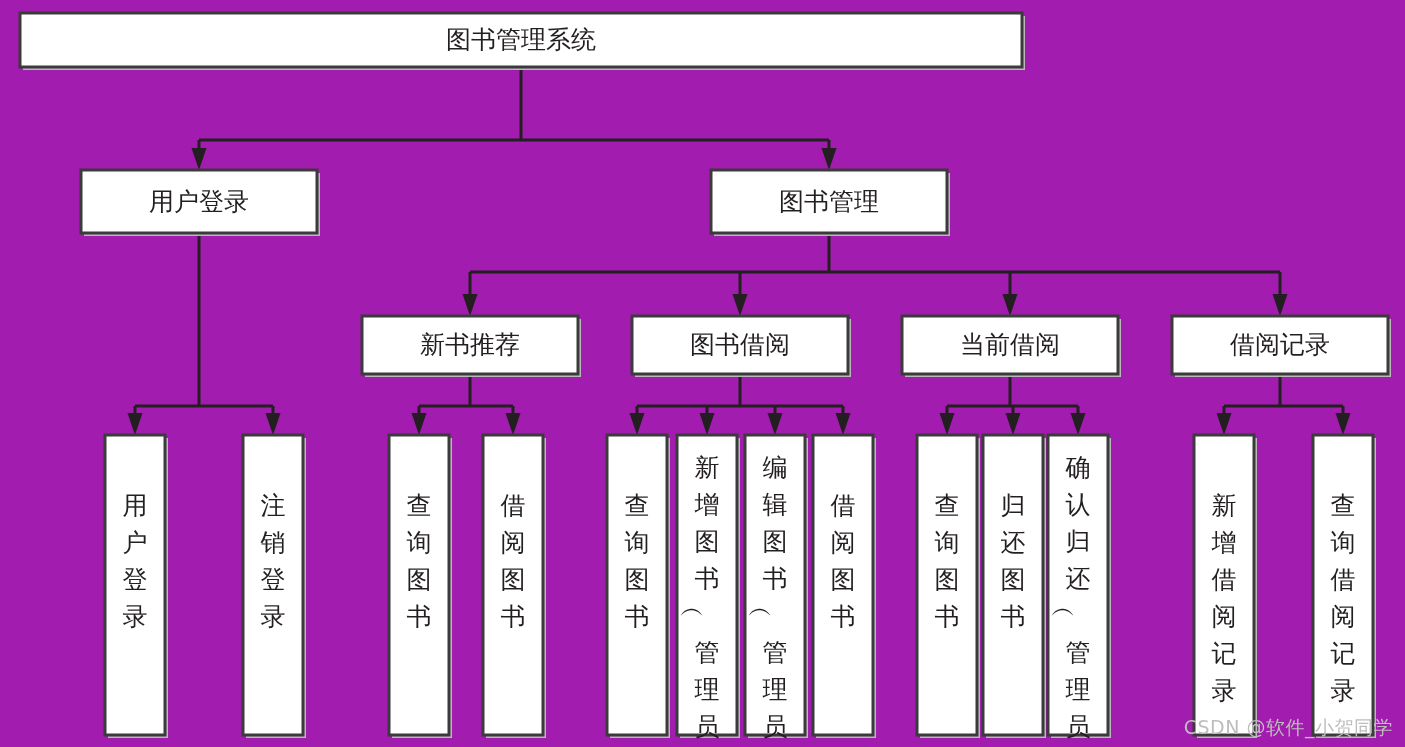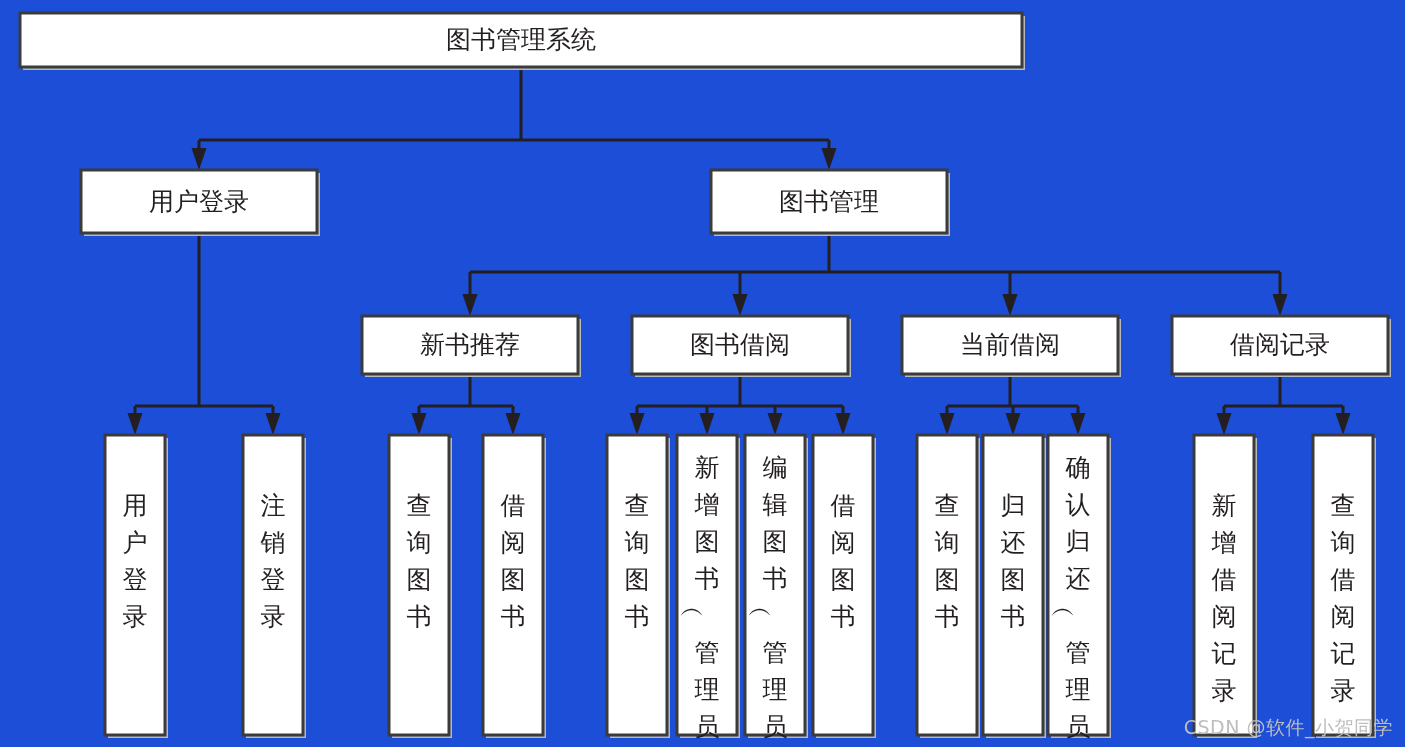--- a/index.html
+++ b/index.html
@@ -11,21 +11,21 @@
   body {
     font-family: "DejaVu Sans", "Liberation Sans", sans-serif;
     width: 1405px;
     height: 747px;
     overflow: hidden;
   }
   #diagram-root {
     position: relative;
     width: 1405px;
     height: 747px;
-    background: #1d4ed8;
+    background: #a21caf;
   }
   svg#flowchart {
     position: absolute;
     top: 0;
     left: 0;
     width: 1405px;
     height: 747px;
     display: block;
   }
   .node-box {

